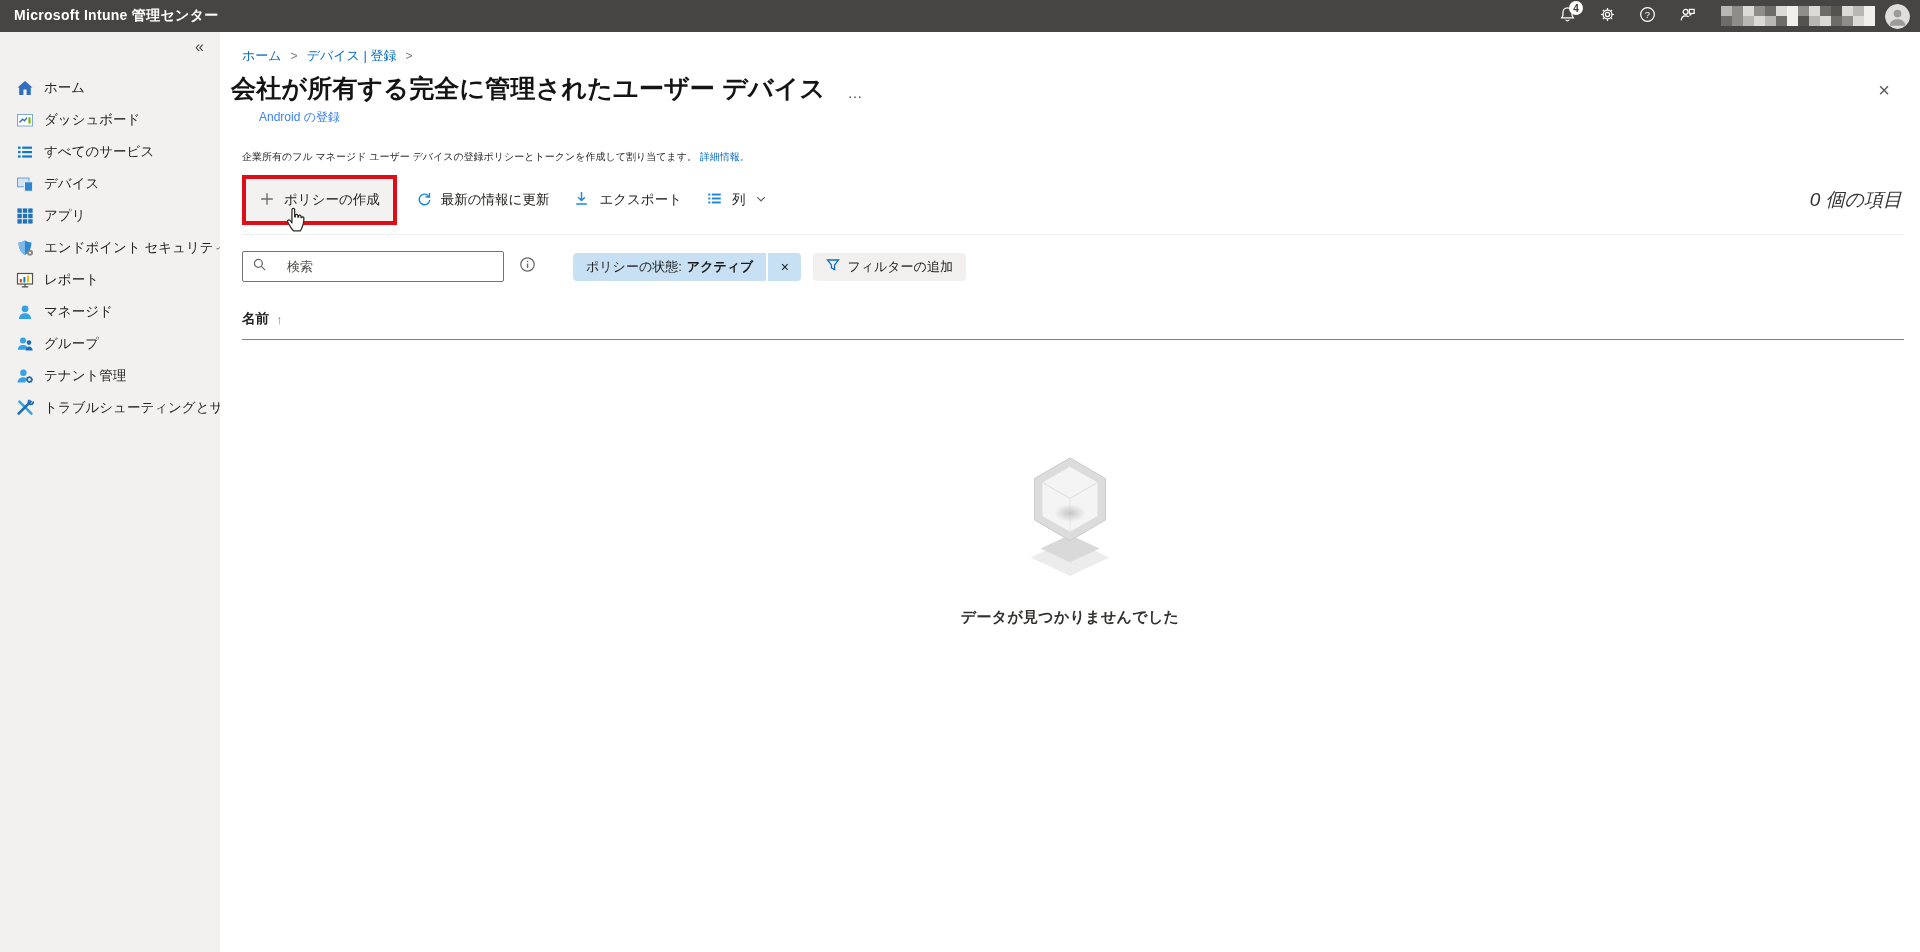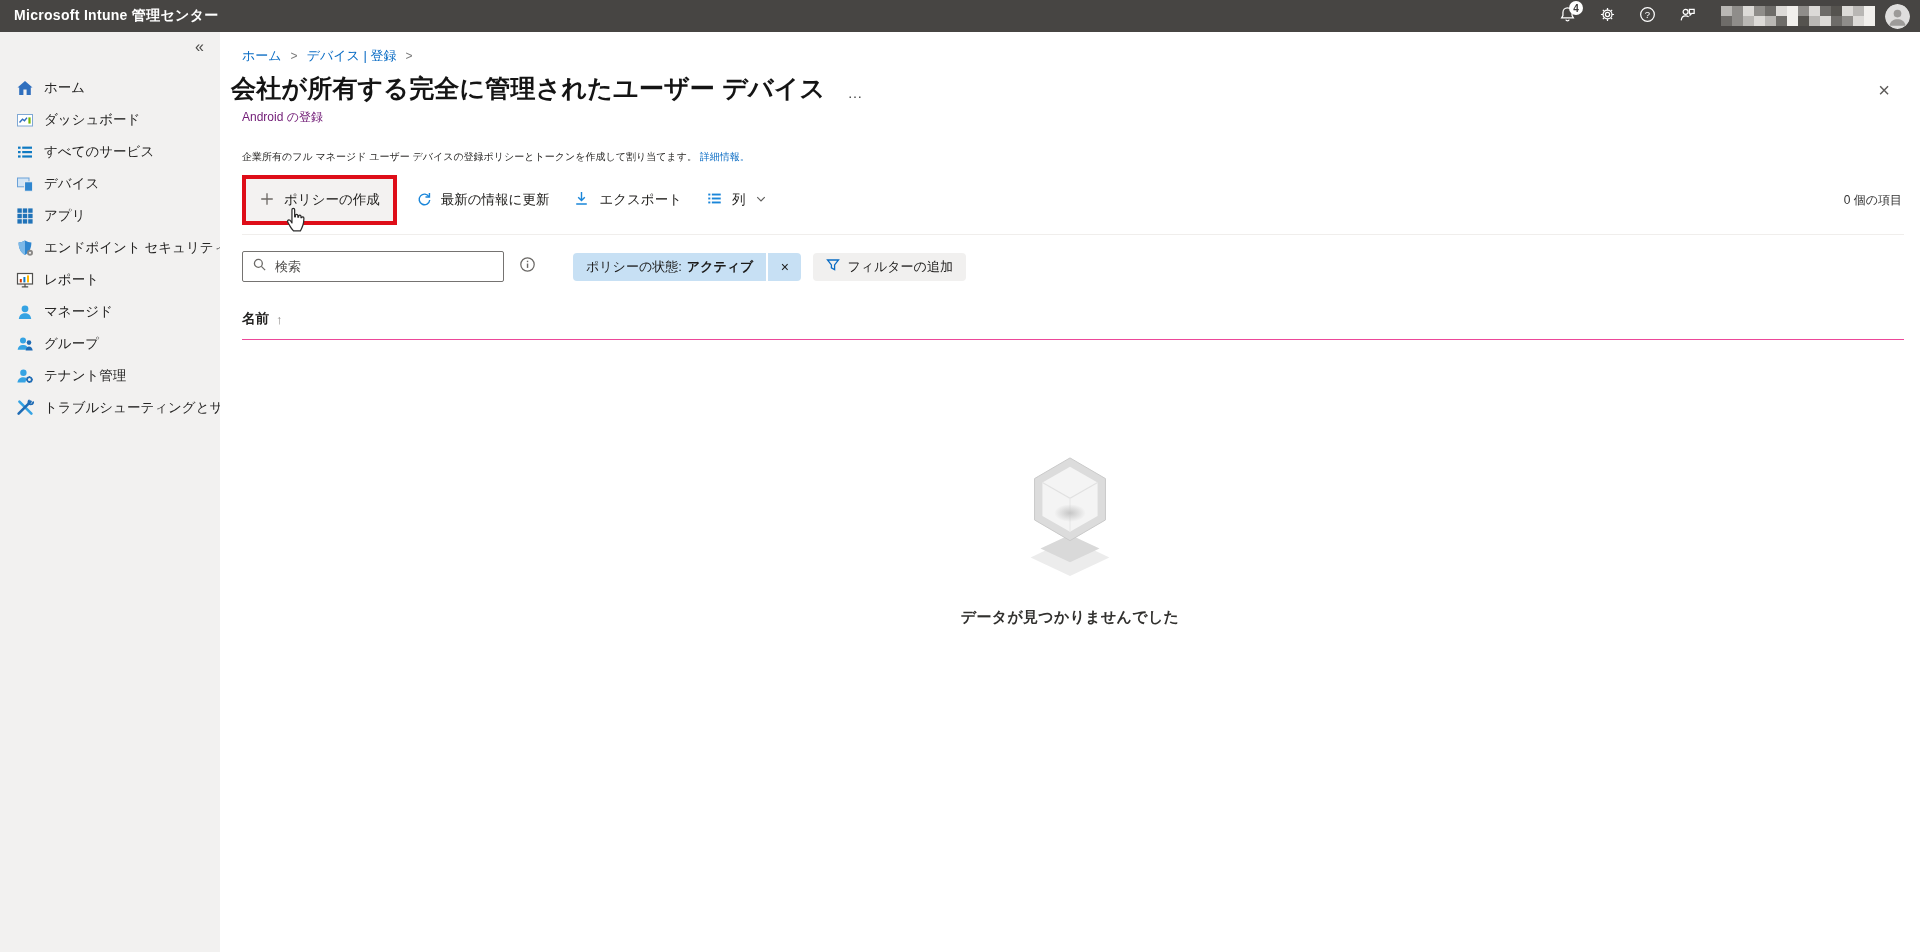--- a/index.html
+++ b/index.html
@@ -30,33 +30,33 @@
   .nav-ic { width:18px; height:18px; flex:none; display:flex; }
 
   
   .content { position:absolute; top:32px; left:220px; right:0; bottom:0; background:#fff; }
   .breadcrumb { display:flex; gap:9px; align-items:center; margin:15px 0 0 22px; font-size:13px; }
   .crumb { color:#0a6cc4; cursor:pointer; }
   .sep { color:#7a7a7a; font-size:12px; }
   .page-title-row { display:flex; align-items:center; margin:7px 0 0 11px; }
   .page-title { font-size:25px; font-weight:700; color:#141414; letter-spacing:.2px; }
   .title-ellipsis { margin-left:22px; color:#4c4c4c; font-size:15px; letter-spacing:1px; cursor:pointer; line-height:1; padding-top:8px; }
-  .subtitle { margin:4px 0 0 22px; font-size:12px; color:#701a75; }
+  .subtitle { margin:4px 0 0 39px; font-size:12px; color:#3b82f6; }
   .close-x { position:absolute; top:48px; right:30px; font-size:20px; color:#5d5b59; cursor:pointer; line-height:1; }
   .description { margin:24px 0 0 22px; font-size:10px; color:#2a2927; }
   .link { color:#0a6cc4; cursor:pointer; }
 
   .commandbar { display:flex; align-items:center; margin:11px 16px 16px 22px; border-bottom:1px solid #f0eeec; padding-bottom:9px; position:relative; }
   .cmd { display:flex; align-items:center; gap:9px; font-size:13.5px; color:#242321; padding:0 12px; height:40px; cursor:pointer; white-space:nowrap; }
   .cmd-create { background:#f3f2f1; border:4px solid #de0d18; padding:0 13px; height:50px; position:relative; margin-right:6px; }
   .cursor-hand { position:absolute; left:38px; top:26px; z-index:5; pointer-events:none; }
-  .items-count { margin-left:auto; font-size:12px; color:#333; padding-right:2px; }
+  .items-count { margin-left:auto; font-size:19px; color:#333; padding-right:2px;font-style:italic; }
 
   .filter-row { display:flex; align-items:center; margin:16px 0 0 22px; }
-  .searchbox { display:flex; align-items:center; gap:8px; width:262px; height:31px; border:1px solid #757371; border-radius:2px; padding:0 9px; background:#fff; }
+  .searchbox { display:flex; align-items:center; gap:20px; width:262px; height:31px; border:1px solid #757371; border-radius:2px; padding:0 9px; background:#fff; }
   .searchbox input { border:none; outline:none; flex:1; font-size:13px; color:#323130; font-family:inherit; background:transparent; }
   .searchbox input::placeholder { color:#4c4a48; opacity:1; }
   .info-btn { margin-left:15px; cursor:pointer; display:flex; }
   .pill-group { display:flex; margin-left:37px; cursor:pointer;align-items:flex-end; }
   .pill-main { display:flex; align-items:center; background:#c7e0f4; border-radius:4px 0 0 4px; height:28px; padding:0 13px; font-size:13px; color:#1b1a19; white-space:nowrap; }
   .pill-main b { margin-left:5px; }
   .pill-x { display:flex; align-items:center; justify-content:center; background:#c7e0f4; border-radius:0 4px 4px 0; width:33px; height:28px; margin-left:2px; font-size:14px; color:#1b1a19; cursor:pointer; }
   .add-filter { display:flex; align-items:center; gap:7px; margin-left:12px; background:#f1f0ef; border-radius:4px; height:28px; padding:0 13px; font-size:13px; color:#1b1a19; cursor:pointer; white-space:nowrap; }
 
   .table-head { display:flex; align-items:center; gap:7px; margin:28px 16px 0 22px; padding-bottom:11px; border-bottom:1px solid #ec4899; font-size:13.5px; font-weight:700; color:#201f1e; }

